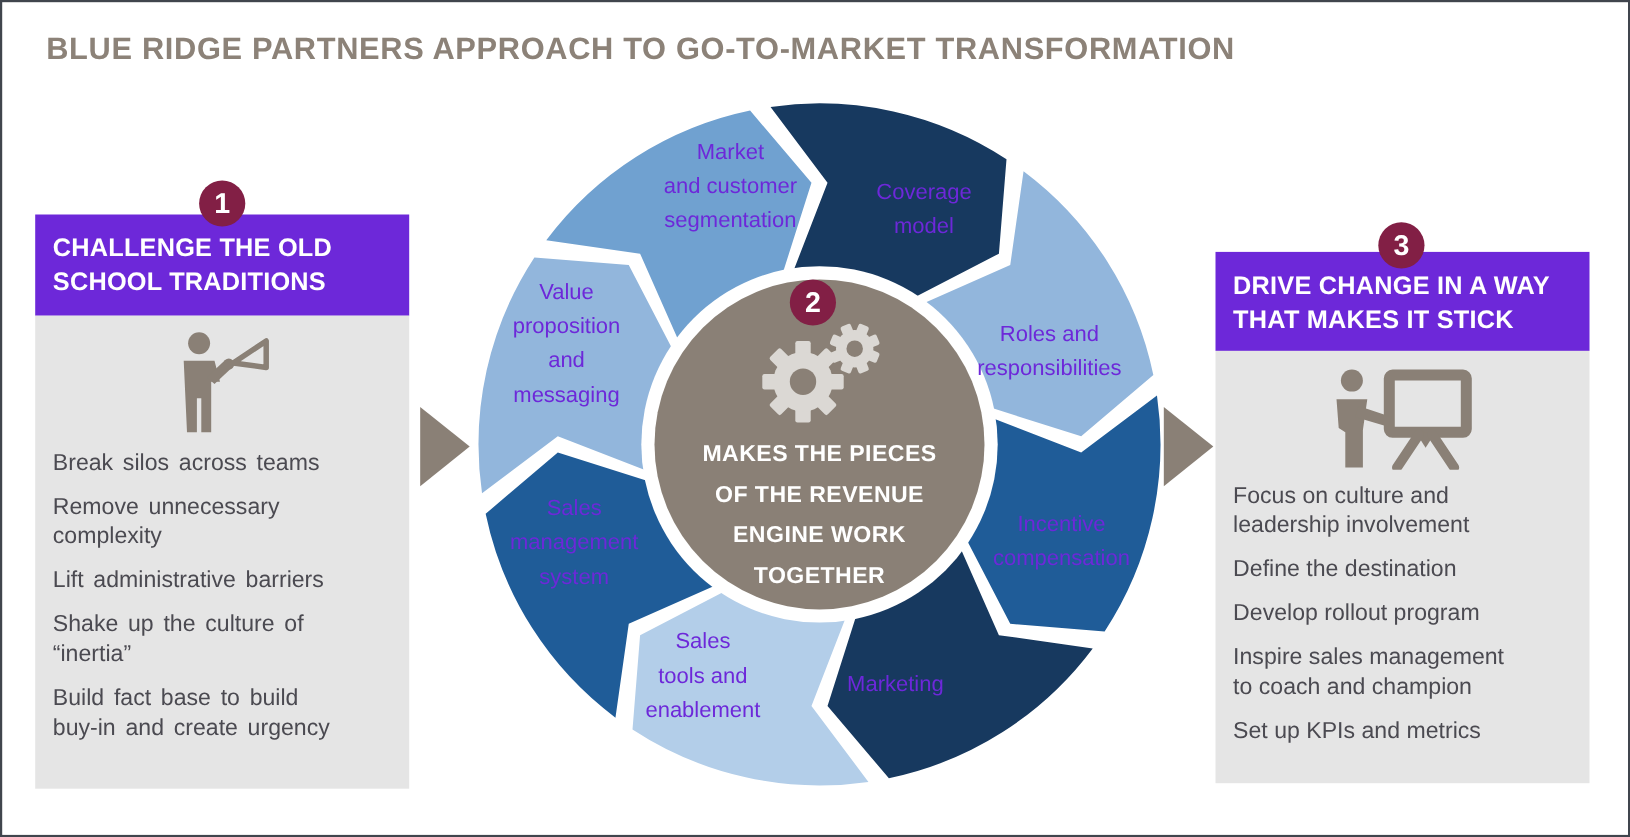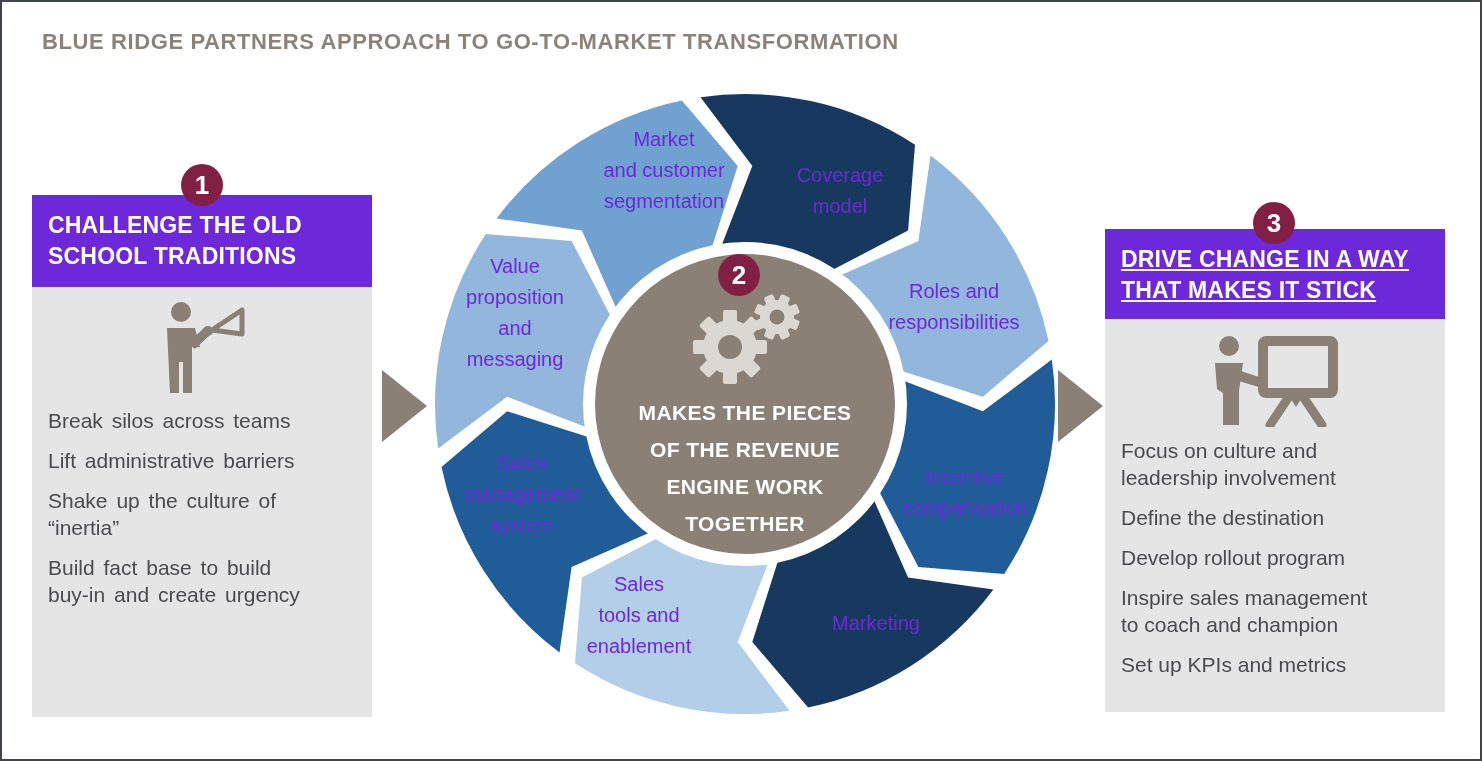--- a/index.html
+++ b/index.html
@@ -1,24 +1,24 @@
 <!DOCTYPE html>
 <html><head>
 <meta charset="utf-8">
 <style>
   html,body{margin:0;padding:0;background:#fff;font-family:"Liberation Sans",sans-serif;}
   #canvas{position:relative;width:1482px;height:761px;background:#ffffff;border:2px solid #40454d;box-sizing:border-box;overflow:hidden;}
-  #title{position:absolute;left:40px;top:27px;font-size:22px;font-weight:bold;letter-spacing:.6px;color:#8C8278;}
+  #title{position:absolute;left:40px;top:27px;font-size:28px;font-weight:bold;letter-spacing:.6px;color:#8C8278;}
   
   .panel{position:absolute;display:flex;flex-direction:column;}
   #left-panel{left:30px;top:193px;width:340px;height:522px;}
   #right-panel{left:1103px;top:227px;width:340px;height:483px;}
   .panel-header{background:#6d28d9;color:#fff;font-weight:bold;font-size:23px;line-height:31px;letter-spacing:.2px;padding:15px 16px;white-space:pre-line;box-sizing:border-box;}
   #left-panel .panel-header{height:92px;}
-  #right-panel .panel-header{height:90px;text-decoration:underline;}
+  #right-panel .panel-header{height:90px;}
   .panel-body{background:#e5e5e5;flex:1;padding:10px 16px 0 16px;box-sizing:border-box;}
   .panel-icon{display:block;margin:4px auto 10px auto;}
   .panel-item{font-size:21px;line-height:27px;color:#4B4A51;margin-bottom:13px;white-space:pre-line;}
   #left-panel .panel-item{word-spacing:3px;}
   
   .badge{position:absolute;width:42px;height:42px;border-radius:50%;background:#821F45;color:#fff;font-size:26px;font-weight:bold;display:flex;align-items:center;justify-content:center;z-index:6;}
   #badge-1{left:179px;top:162px;}
   #badge-2{left:716px;top:252px;}
   #badge-3{left:1251px;top:200px;}
   
@@ -48,20 +48,22 @@
       <svg class="panel-icon" width="96" height="96" viewBox="0 0 96 96">
         <g fill="#8A8076">
           <circle cx="27" cy="11" r="10"></circle>
           <path d="M13 27 L41 27 L46 46 L38 46 L38 92 L29 92 L29 61 L25 61 L25 92 L16 92 Z"></path>
           <path d="M34 42 L51 26 L57 33 L41 48 Z"></path>
           <circle cx="54" cy="30" r="5"></circle>
         </g>
         <polygon points="58,29 88,9 88,33" fill="none" stroke="#8A8076" stroke-width="5" stroke-linejoin="round"></polygon>
       </svg>
       <div class="panel-item">Break silos across teams</div>
+      <div class="panel-item">Remove unnecessary
+complexity</div>
       <div class="panel-item">Lift administrative barriers</div>
       <div class="panel-item">Shake up the culture of
 “inertia”</div>
       <div class="panel-item">Build fact base to build
 buy-in and create urgency</div>
     </div>
   </div>
 
   <div class="panel" id="right-panel">
     <div class="panel-header">DRIVE CHANGE IN A WAY
@@ -119,25 +121,25 @@
       <rect x="347" y="210" width="10" height="9" rx="2" fill="#DBD8D4" transform="rotate(202.5 352 233)"></rect>
       <rect x="347" y="210" width="10" height="9" rx="2" fill="#DBD8D4" transform="rotate(247.5 352 233)"></rect>
       <rect x="347" y="210" width="10" height="9" rx="2" fill="#DBD8D4" transform="rotate(292.5 352 233)"></rect>
       <rect x="347" y="210" width="10" height="9" rx="2" fill="#DBD8D4" transform="rotate(337.5 352 233)"></rect>
       <circle cx="352" cy="233" r="17" fill="#DBD8D4"></circle>
       <circle cx="352" cy="233" r="7.5" fill="#8A8076"></circle>
     </svg>
   <div id="wheel-labels">
       <div class="wheel-label" style="left: 838px; top: 189px;">Coverage
 model</div>
-      <div class="wheel-label" style="left: 952px; top: 305px;">Roles and
+      <div class="wheel-label" style="left: 952px; top: 318px;">Roles and
 responsibilities</div>
       <div class="wheel-label" style="left: 963px; top: 491px;">Incentive
 compensation</div>
-      <div class="wheel-label" style="left: 874px; top: 621px;">Marketing</div>
+      <div class="wheel-label" style="left: 812px; top: 621px;">Marketing</div>
       <div class="wheel-label" style="left: 637px; top: 613px;">Sales
 tools and
 enablement</div>
       <div class="wheel-label" style="left: 520px; top: 492px;">Sales
 management
 system</div>
       <div class="wheel-label" style="left: 513px; top: 311px;">Value
 proposition
 and
 messaging</div>

